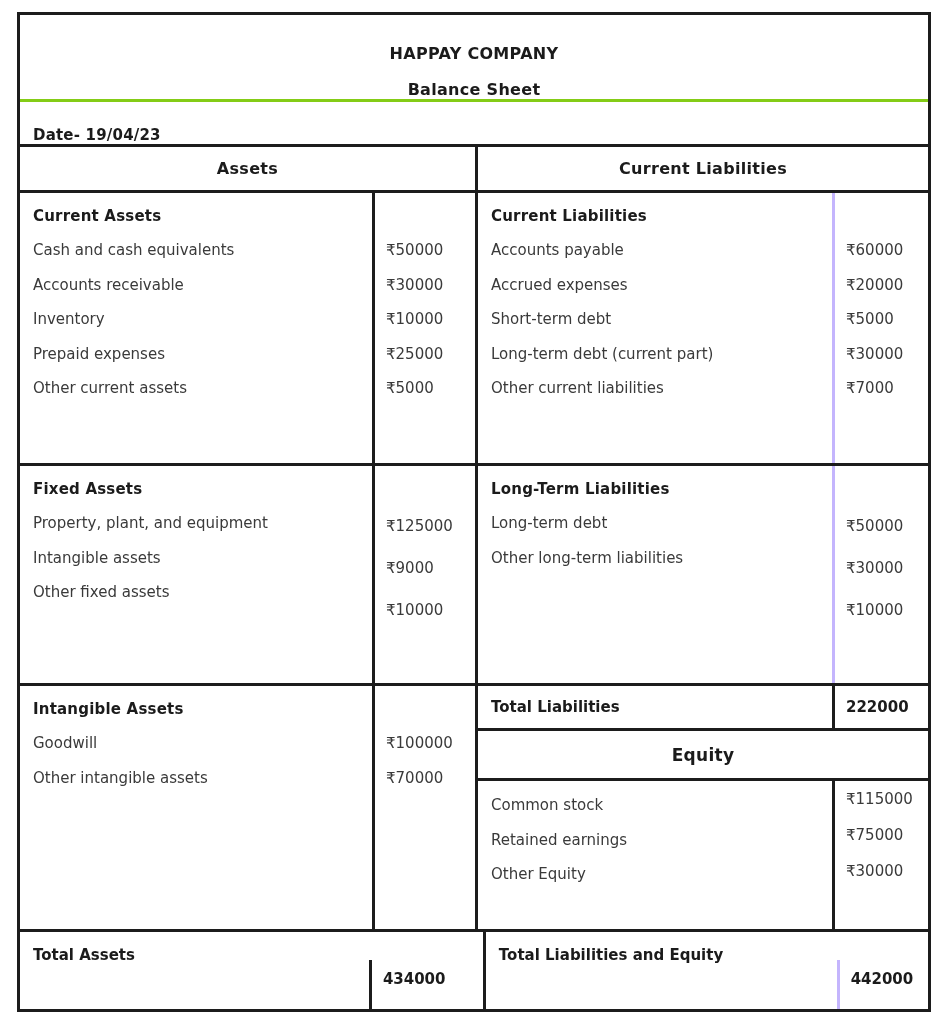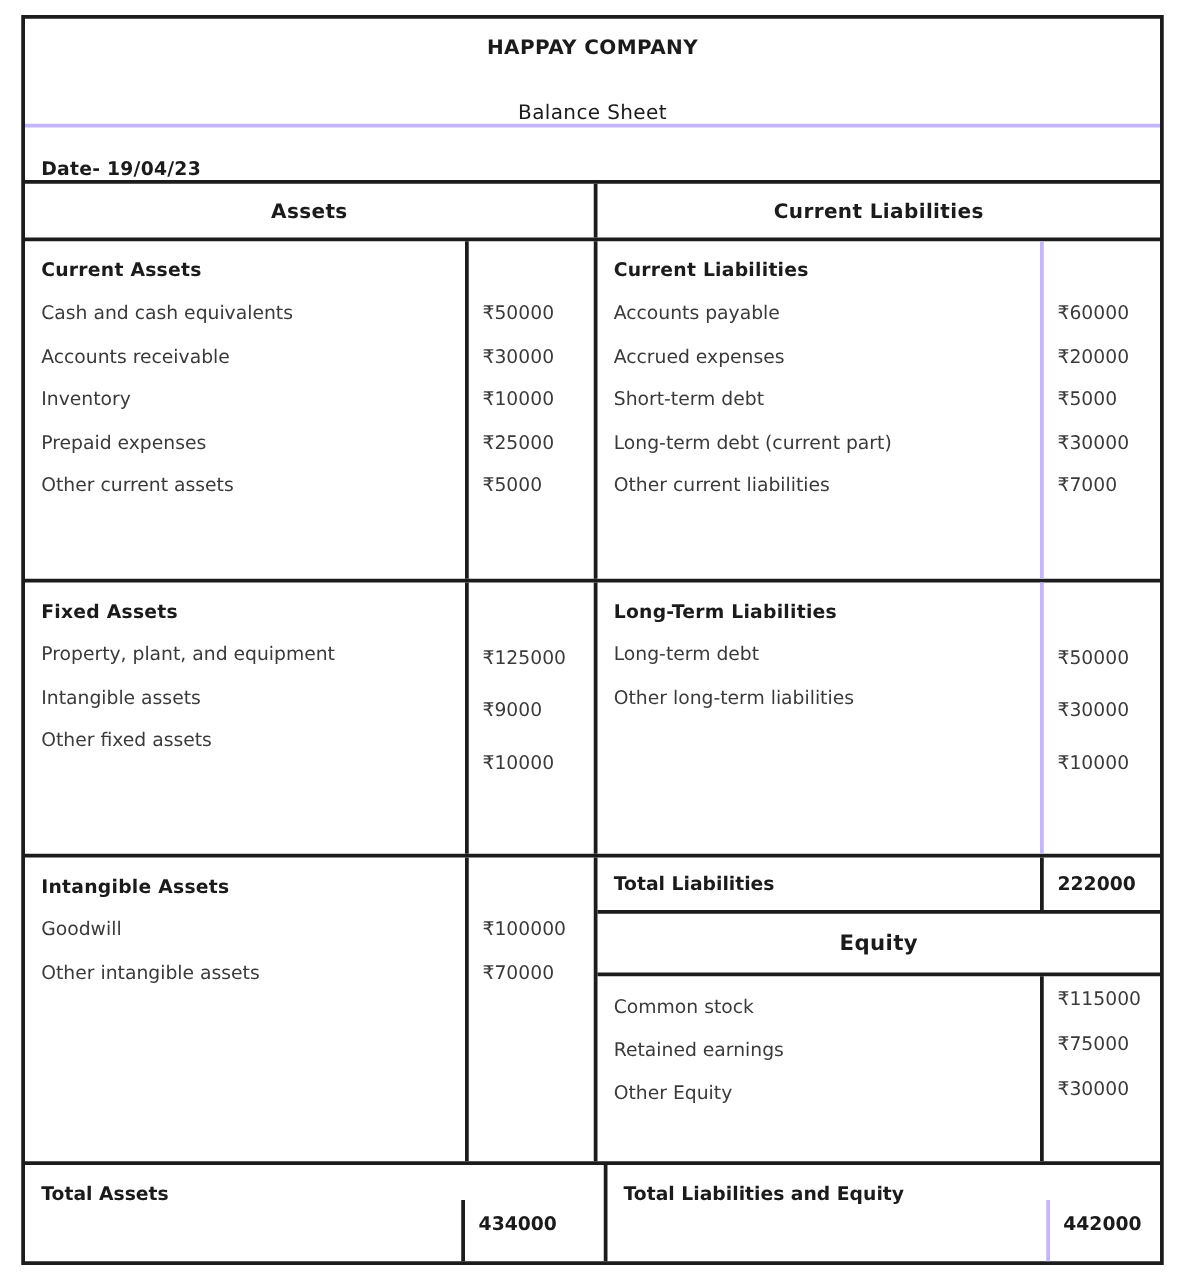--- a/index.html
+++ b/index.html
@@ -8,25 +8,25 @@
     font-family:"DejaVu Sans","Liberation Sans",sans-serif;
     color:#1b1b1b;
     position:relative;
   }
   .sheet {
     position:absolute; left:17px; top:12px; width:914px;
     border:3px solid #1c1c1c; background:#fff;
   }
   
   .r-title {
-    height:87px; border-bottom:3px solid #c4b5fd;
-    text-align:center; padding-top:12px;
+    height:87px; border-bottom:3px solid #84cc16;
+    text-align:center; padding-top:28px;
   }
   .company { font-size:16px; font-weight:700; line-height:22px; letter-spacing:.3px; }
-  .doc-title { font-size:16px; font-weight:400; line-height:22px; margin-top:30px; letter-spacing:.3px; }
+  .doc-title { font-size:16px; font-weight:700; line-height:22px; margin-top:14px; letter-spacing:.3px; }
   .r-date {
     height:45px; border-bottom:3px solid #1c1c1c;
     display:flex; align-items:flex-end; padding-left:13px;
     font-size:15px; font-weight:700; letter-spacing:.2px;
   }
   .r-colheads { height:46px; border-bottom:3px solid #1c1c1c; display:flex; }
   .ch-left  { width:455px; display:flex; align-items:center; justify-content:center;
               font-size:16px; font-weight:700; letter-spacing:.3px;border-radius:13px; }
   .ch-right { width:453px; border-left:3px solid #1c1c1c;
               display:flex; align-items:center; justify-content:center;

